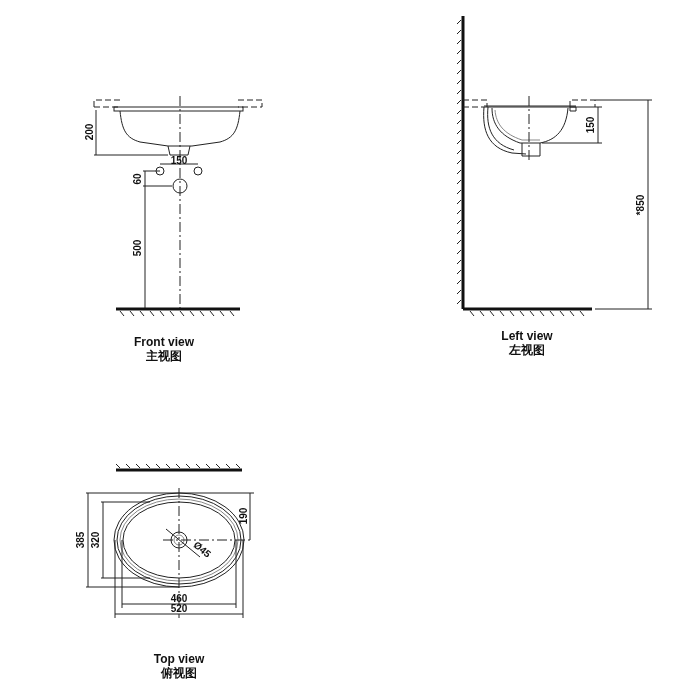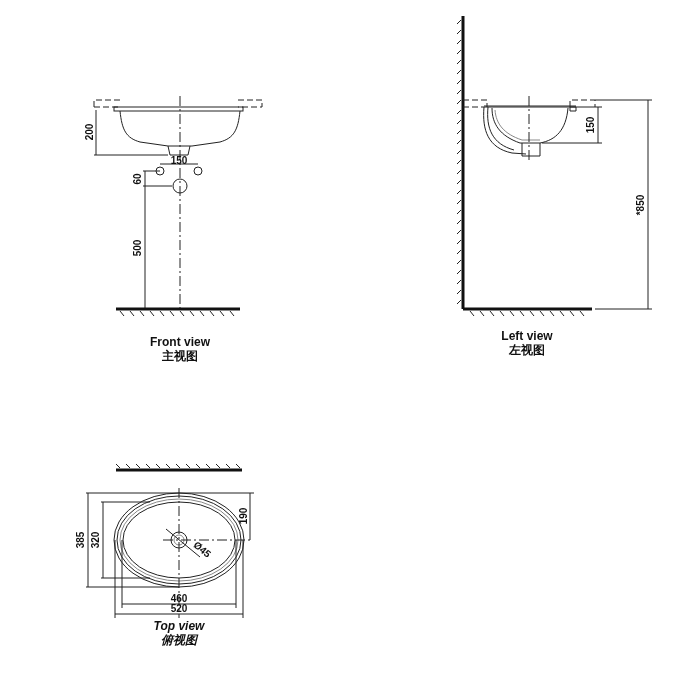--- a/index.html
+++ b/index.html
@@ -196,24 +196,24 @@
     <line class="ln" x1="122" y1="604" x2="236" y2="604"></line>
     <text class="dim" x="179" y="602" text-anchor="middle">460</text>
 
     <line class="ln" x1="115" y1="540" x2="115" y2="618"></line>
     <line class="ln" x1="243" y1="540" x2="243" y2="618"></line>
     <line class="ln" x1="115" y1="614" x2="243" y2="614"></line>
     <text class="dim" x="179" y="612" text-anchor="middle">520</text>
   </g>
 </svg>
 
-<div class="label" style="left:120px; top:335px;">
+<div class="label" style="left:104px; top:335px;">
   <div>Front view</div>
   <div>主视图</div>
 </div>
 <div class="label" style="left:467px; top:329px;">
   <div>Left view</div>
   <div>左视图</div>
 </div>
-<div class="label" style="left:119px; top:619px;font-style:italic;">
+<div class="label" style="left:119px; top:652px;">
   <div>Top view</div>
   <div>俯视图</div>
 </div>
 
 </body></html>

